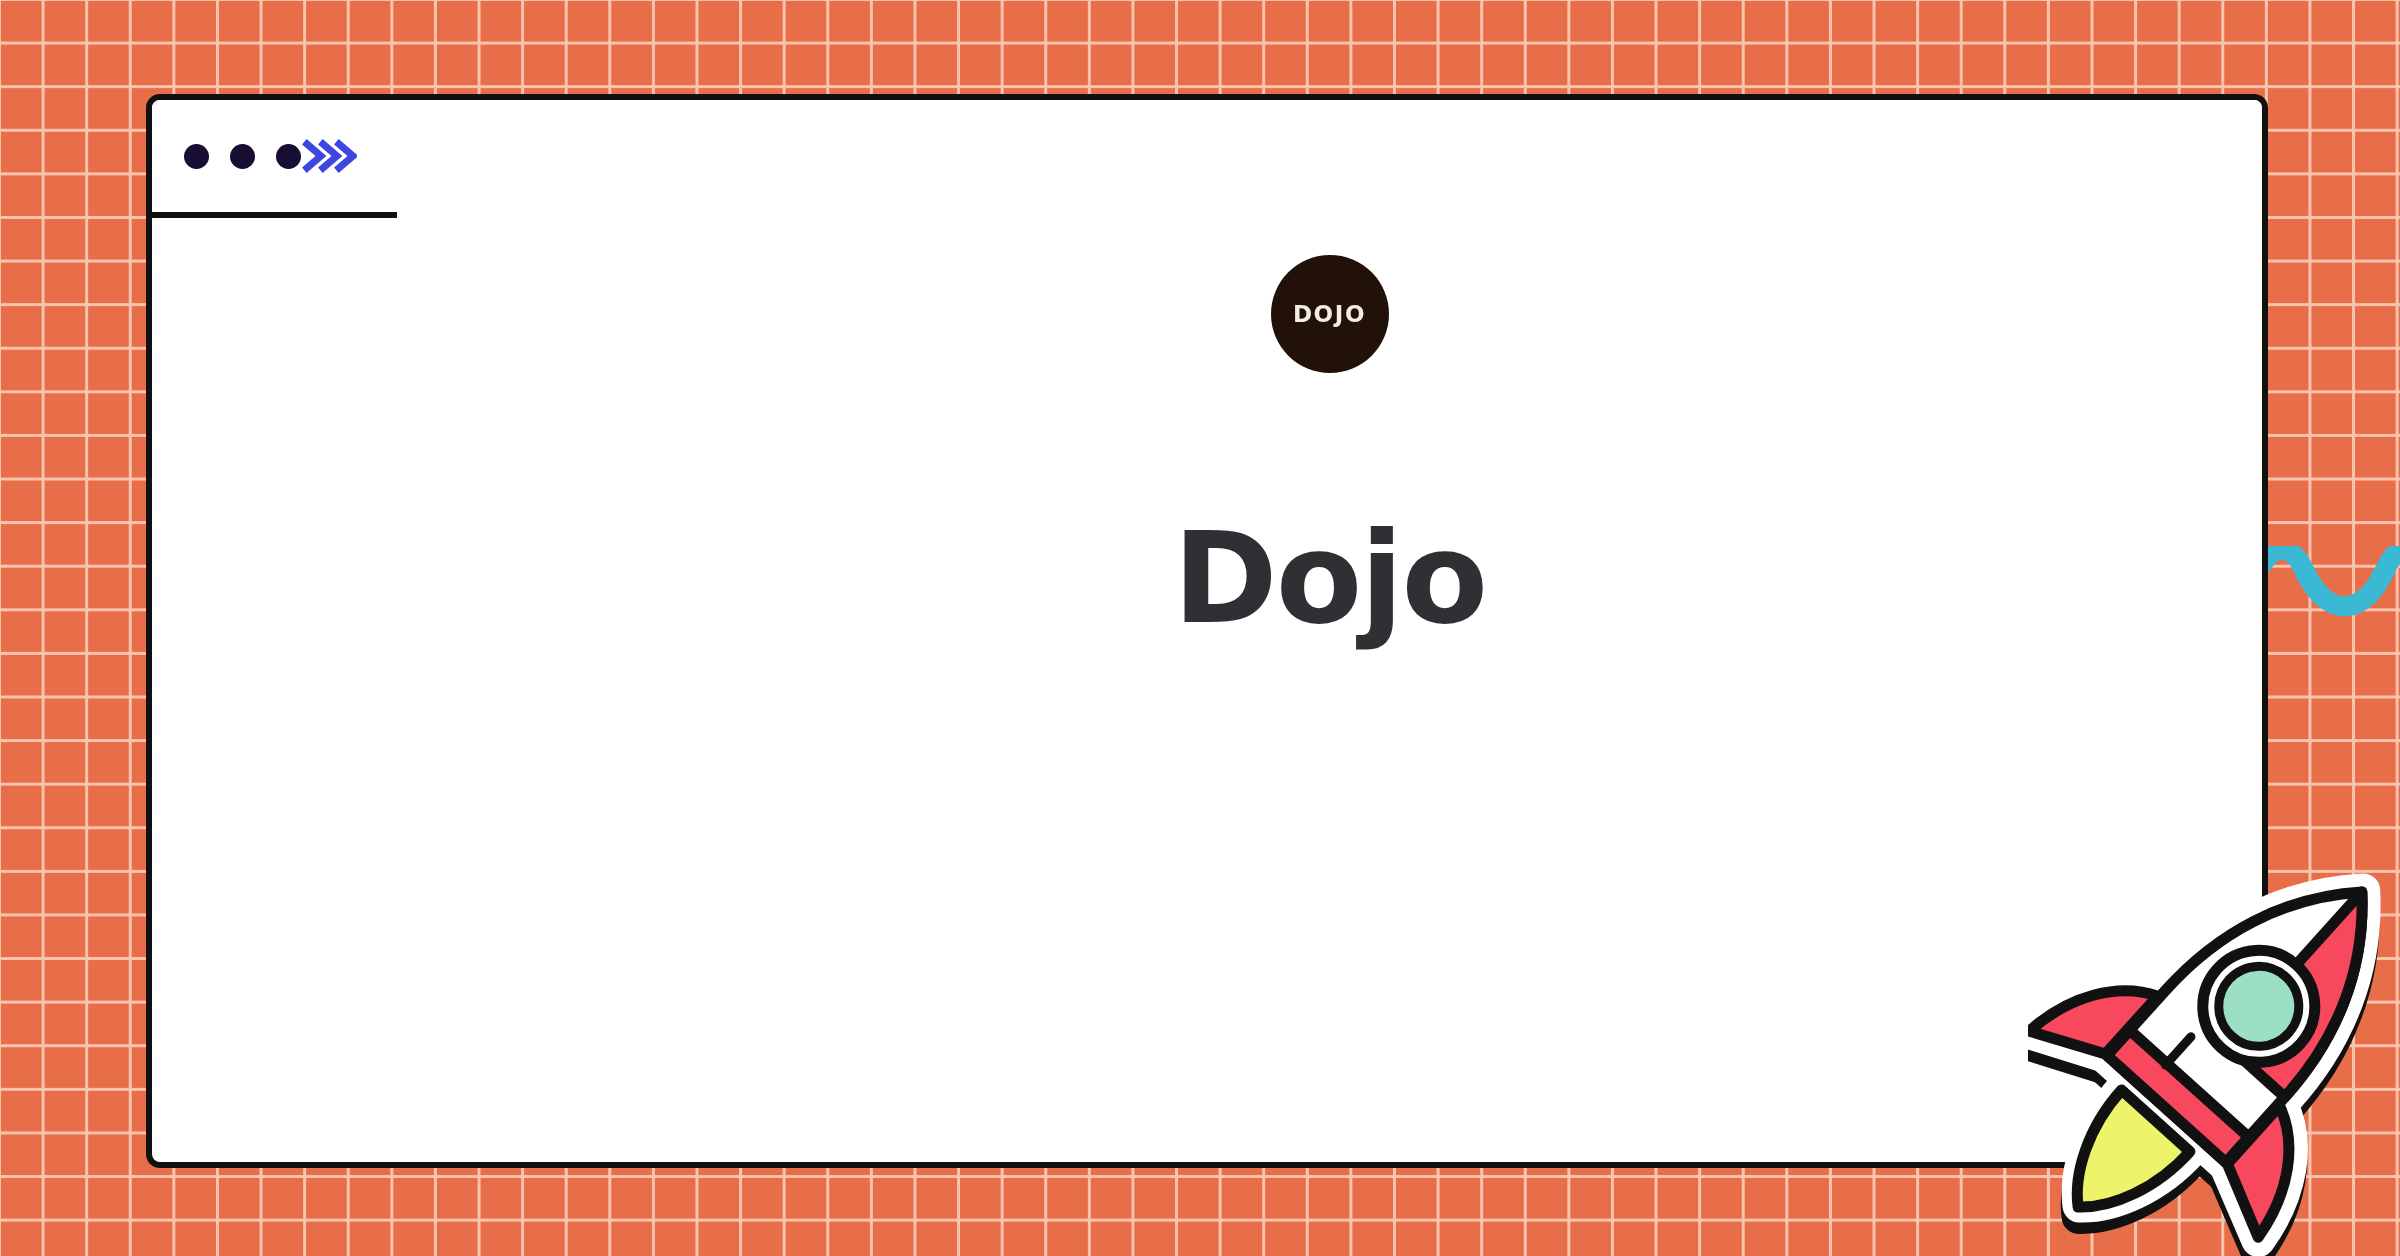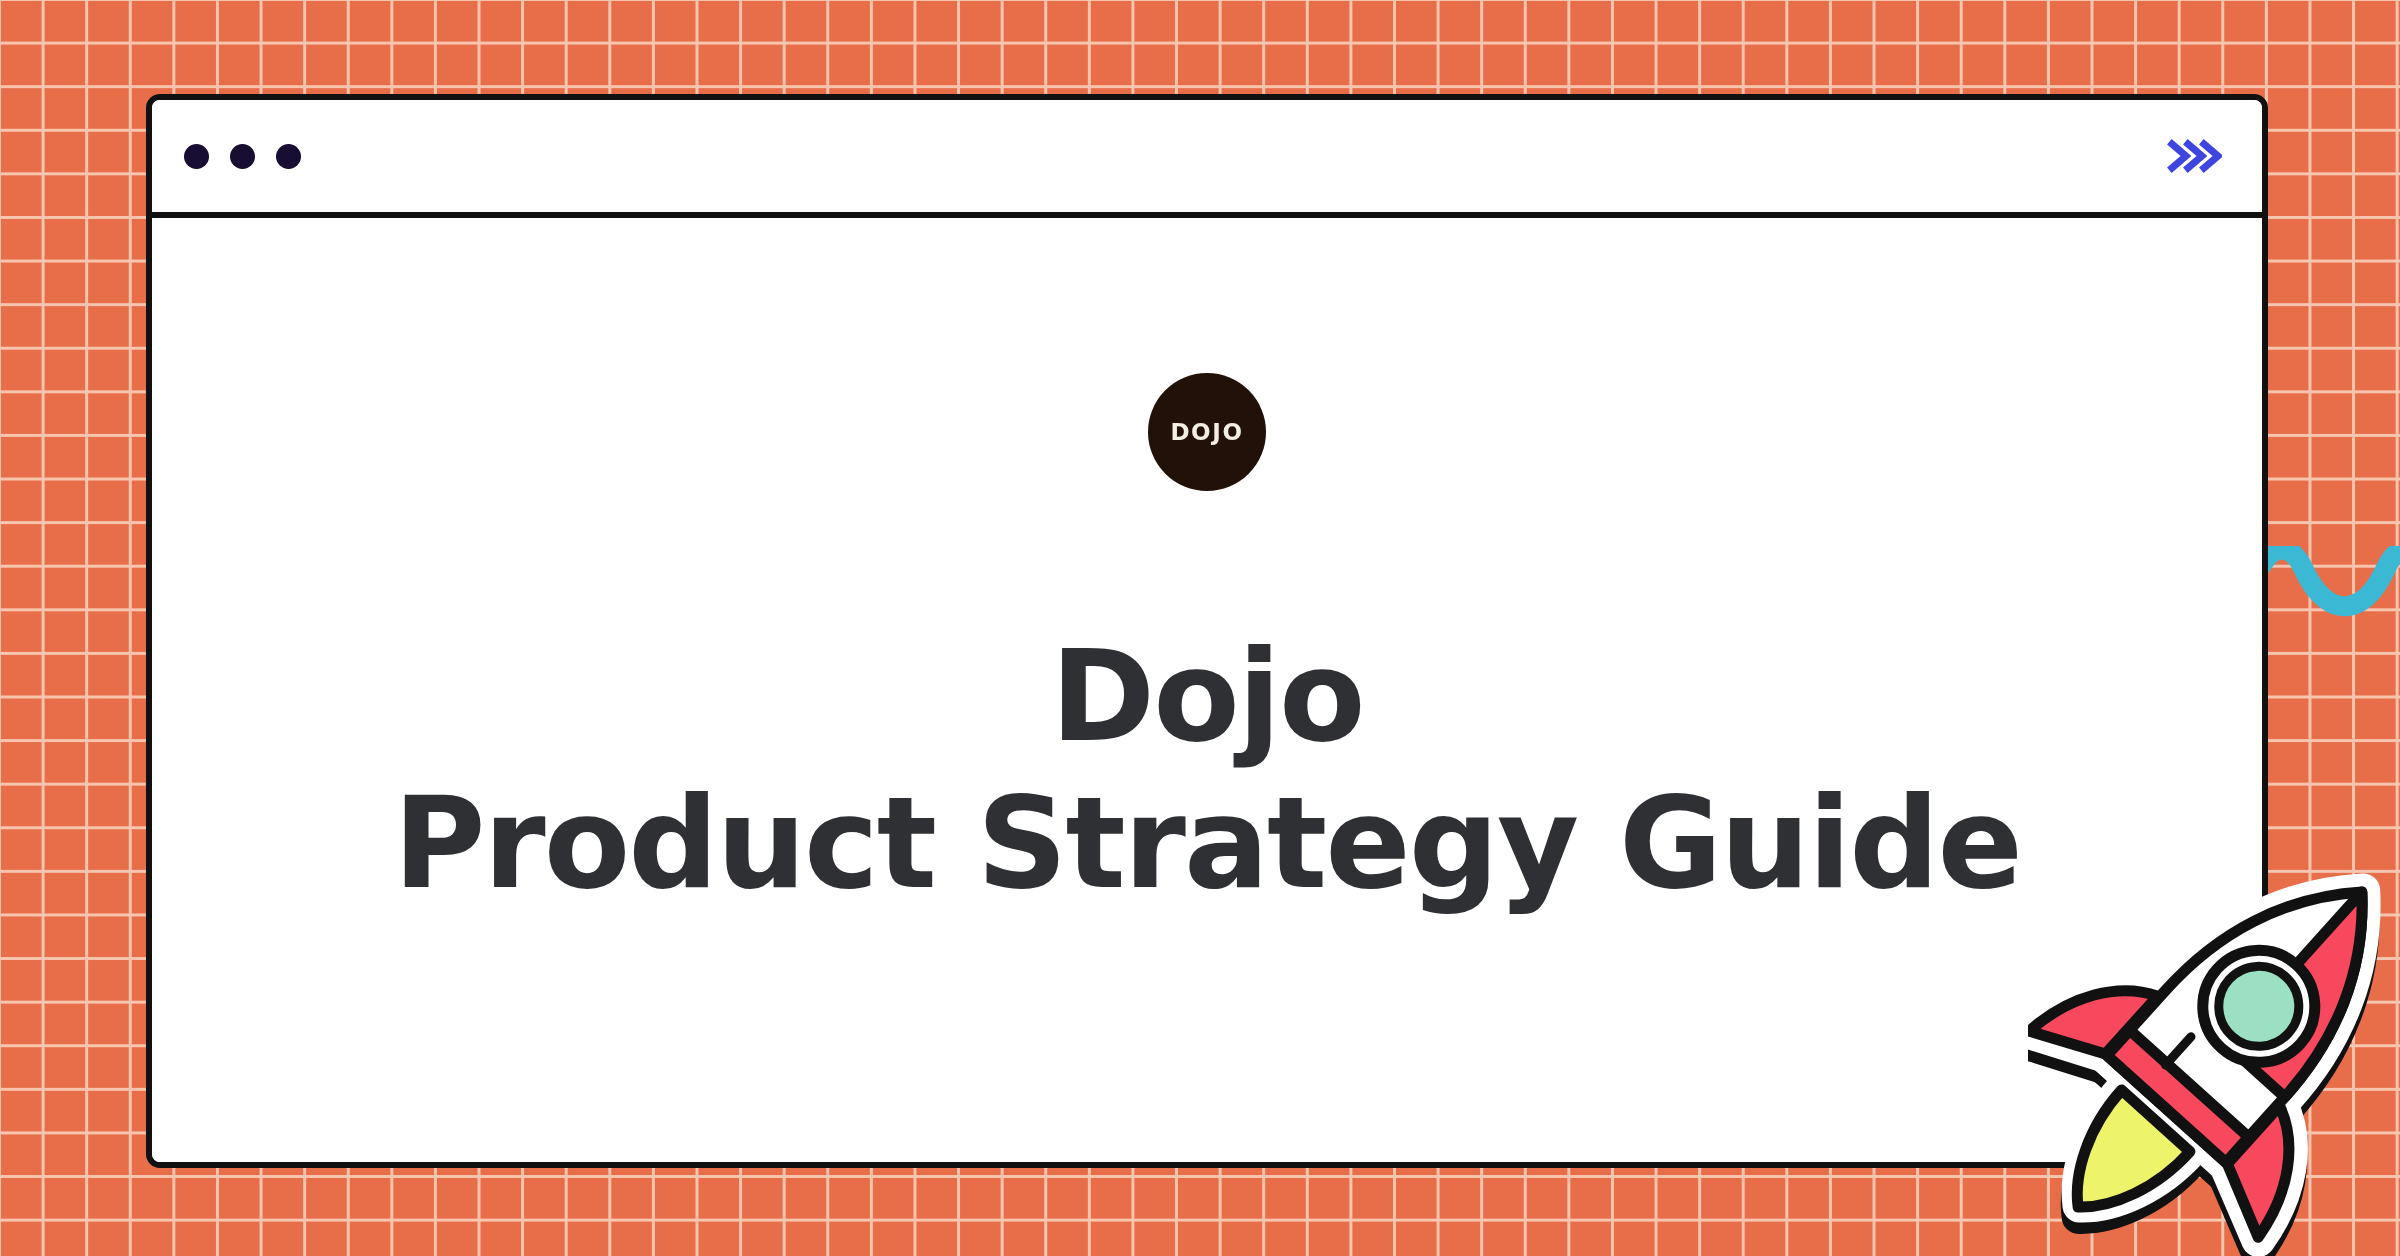--- a/index.html
+++ b/index.html
@@ -49,21 +49,20 @@
     left: 146px;
     top: 94px;
     width: 2122px;
     height: 1074px;
     background: #ffffff;
     border: 6px solid #111111;
     border-radius: 14px;
     box-sizing: border-box;
     overflow: hidden;
     display: flex;
-    flex-direction: column;
   }
 
   
   #title-bar {
     position: relative;
     height: 118px;
     flex: 0 0 118px;
     background: #ffffff;
     border-bottom: 6px solid #111111;
     box-sizing: border-box;
@@ -177,21 +176,20 @@
     </div>
 
     <div id="window-body">
 
       <div id="brand-logo">
         <span id="brand-logo-text">DOJO</span>
       </div>
 
       <h1 id="deck-title">
         <span class="title-line">Dojo</span>
-        <span class="title-line">Product Strategy Guide</span>
       </h1>
 
     </div>
 
   </div>
 
   <svg id="rocket-sticker" viewBox="0 0 392 460" xmlns="http://www.w3.org/2000/svg">
     <g transform="rotate(42 196 230)">
 
       <g transform="translate(7,9)">

